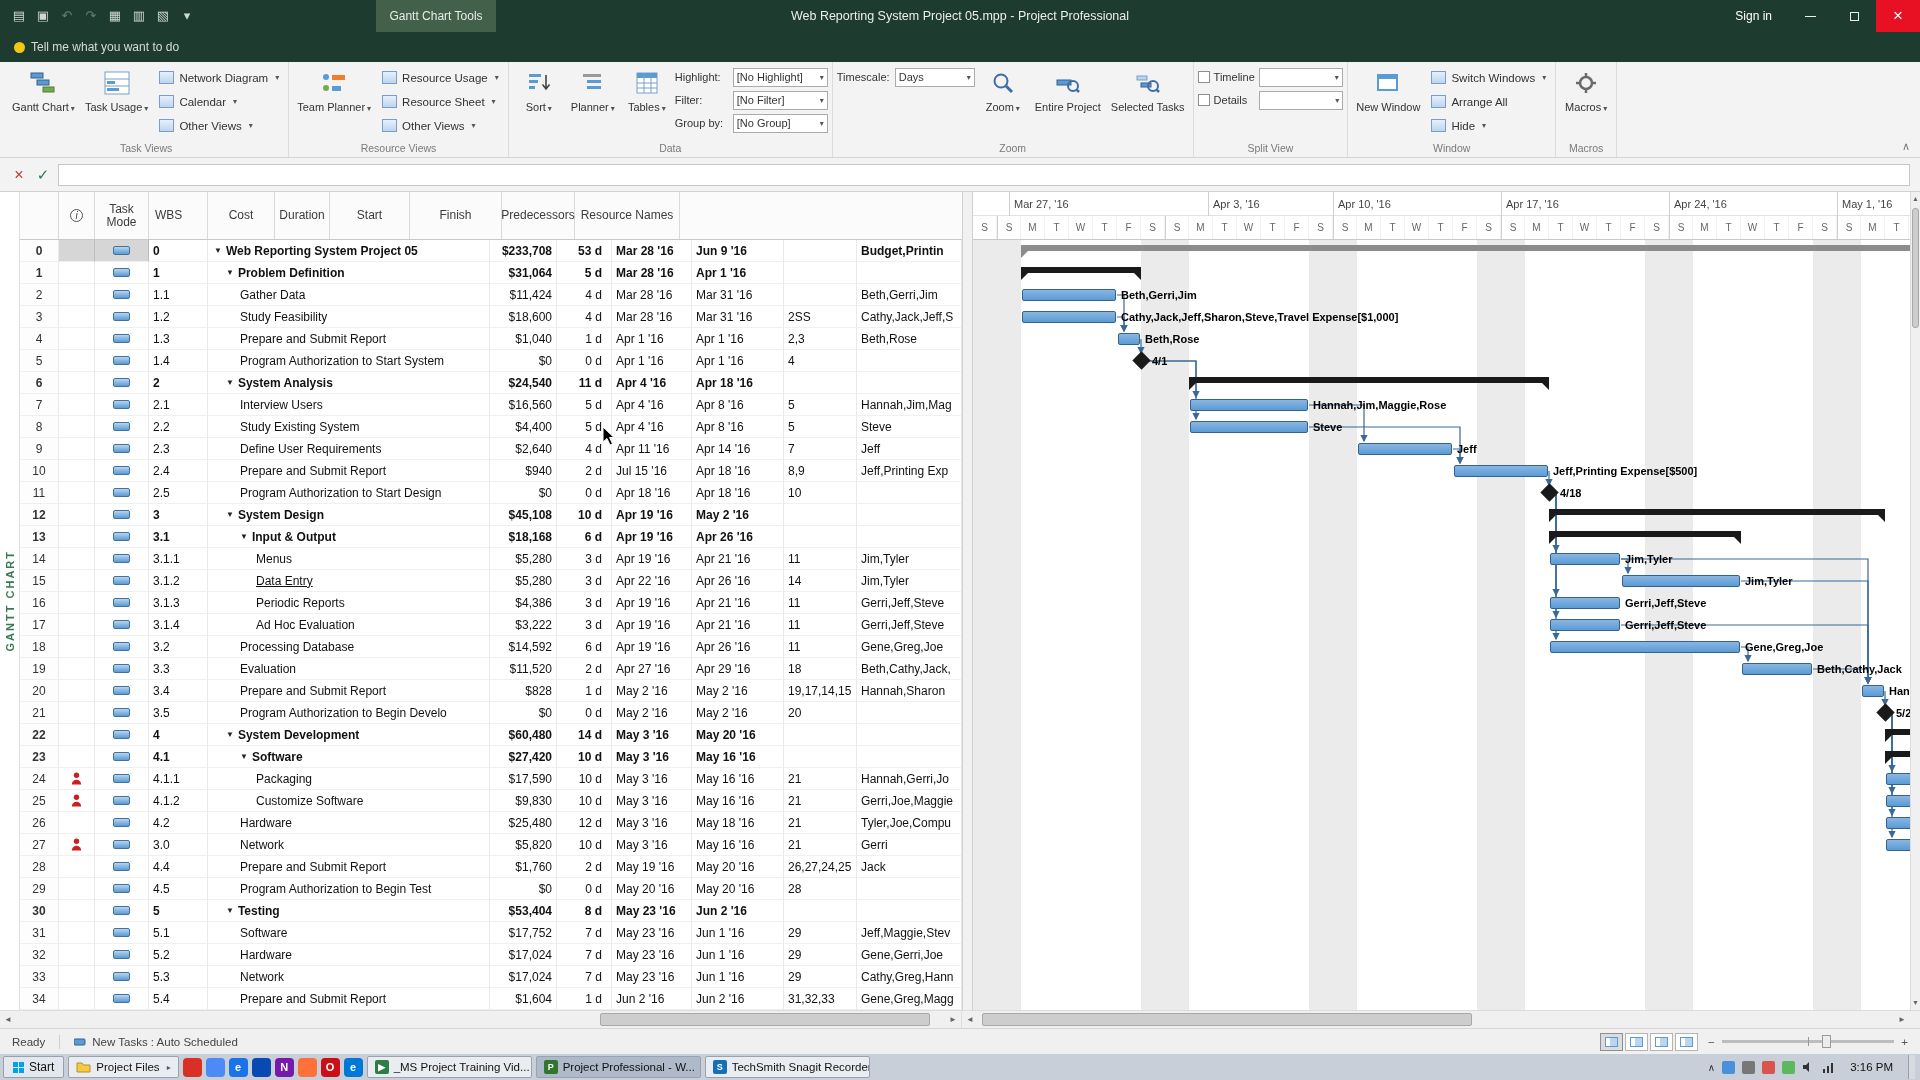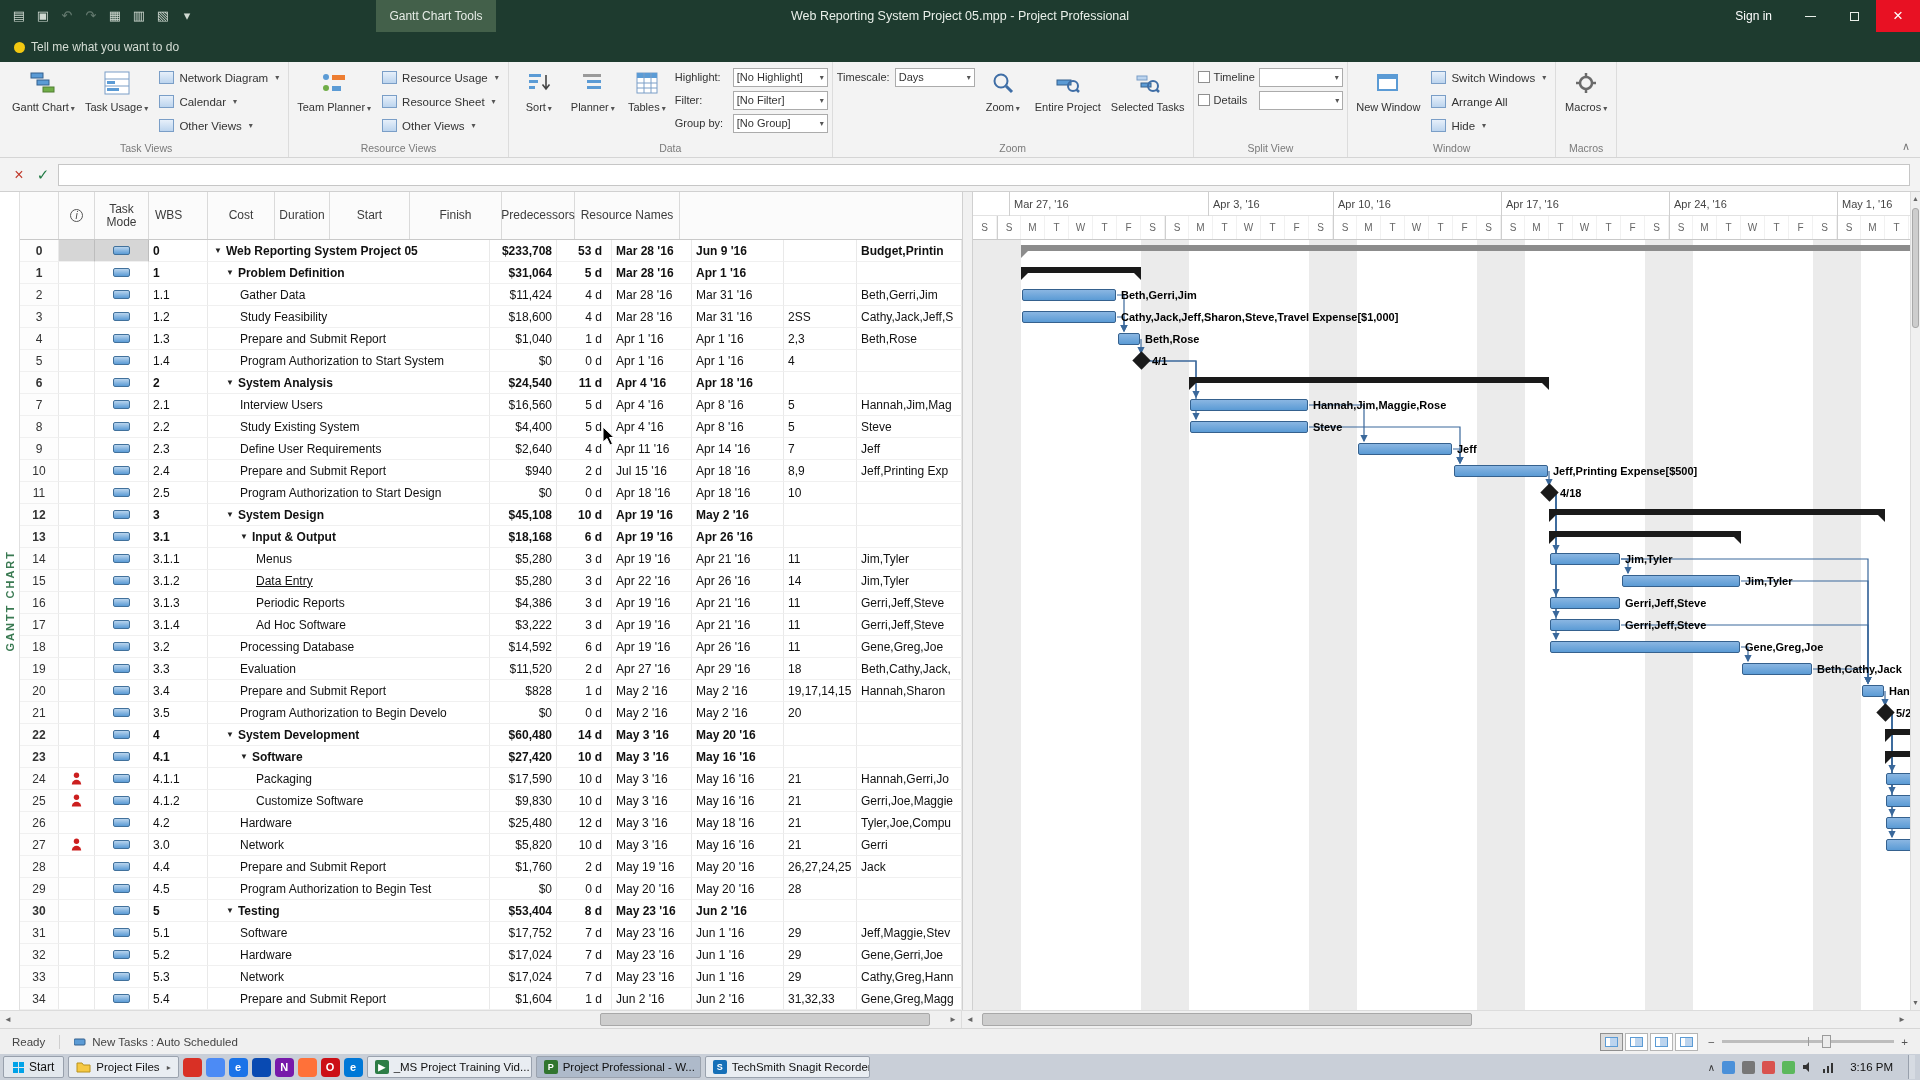--- a/index.html
+++ b/index.html
@@ -774,21 +774,21 @@
             <div class="c res">Gerri,Jeff,Steve</div>
           </div>
           <div class="trow">
             <div class="c num">17</div>
             <div class="c info"></div>
             <div class="c mode">
               <span class="mico"></span>
             </div>
             <div class="c wbs">3.1.4</div>
             <div class="c name" style="padding-left: 48px;">
-              <span>Ad Hoc Software</span>
+              <span>Ad Hoc Evaluation</span>
             </div>
             <div class="c cost">$3,222</div>
             <div class="c dur">3 d</div>
             <div class="c start">Apr 19 '16</div>
             <div class="c fin">Apr 21 '16</div>
             <div class="c pred">11</div>
             <div class="c res">Gerri,Jeff,Steve</div>
           </div>
           <div class="trow">
             <div class="c num">18</div>

